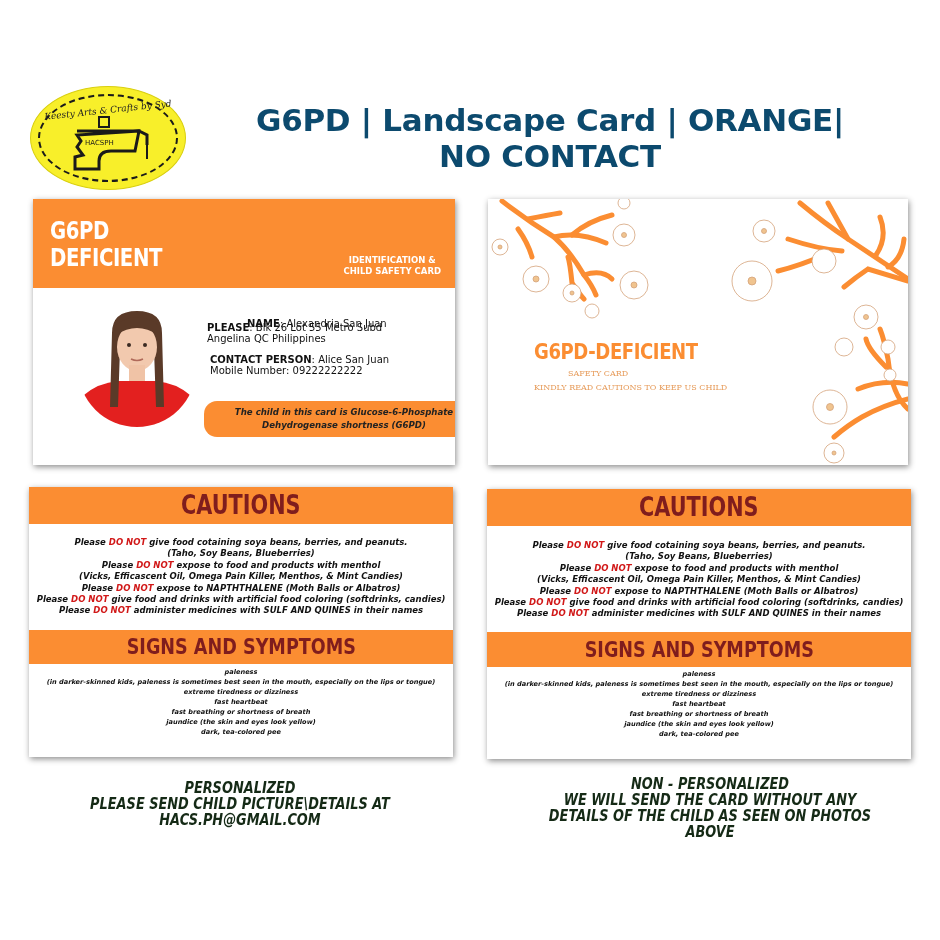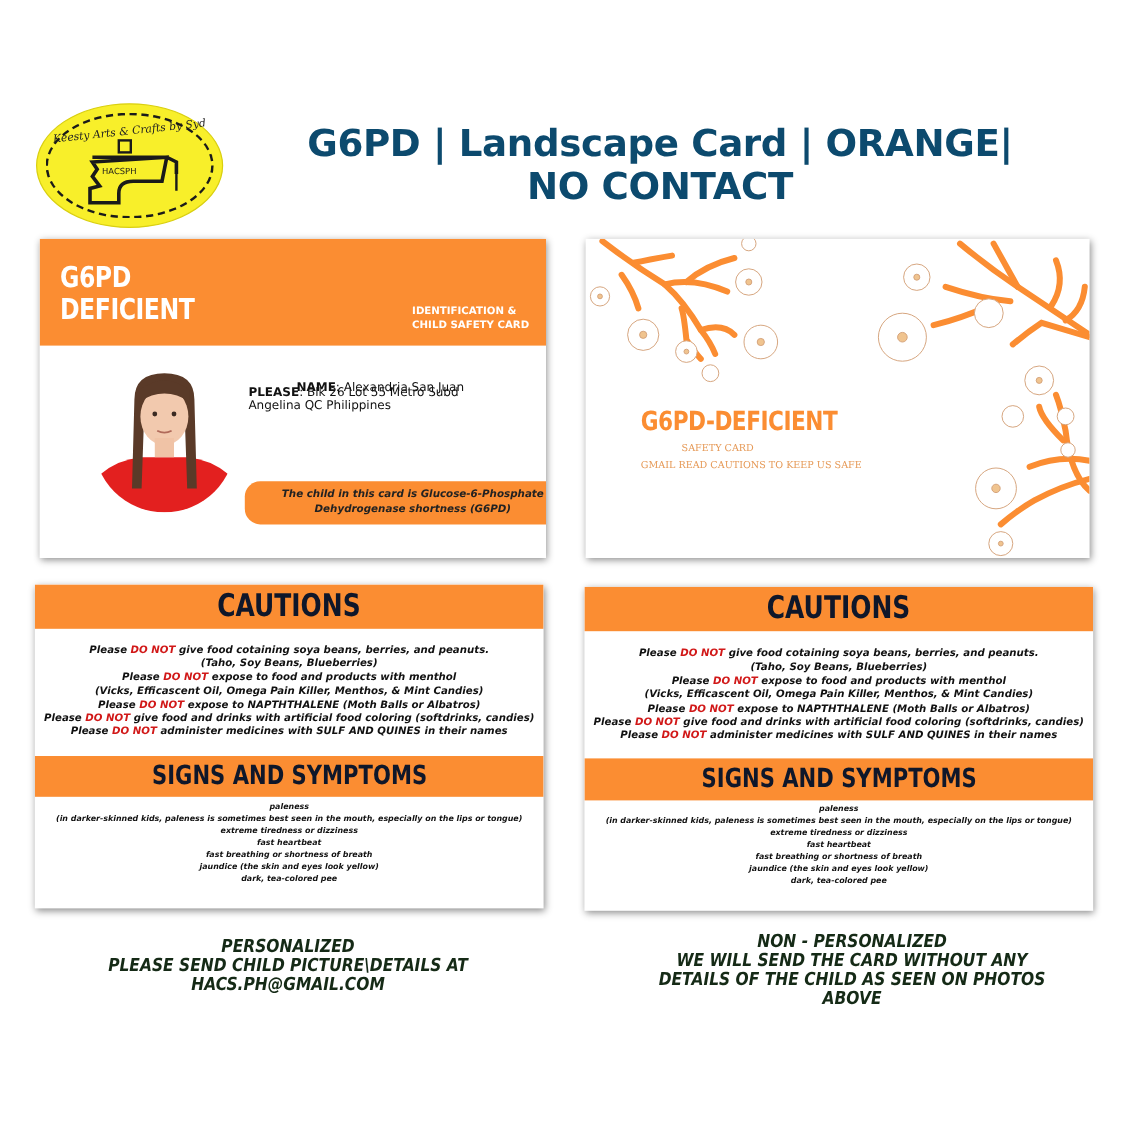--- a/index.html
+++ b/index.html
@@ -20,38 +20,38 @@
 
   
   .card { position: absolute; background: #fff; box-shadow: 1px 2px 6px rgba(0,0,0,0.45); overflow: hidden; }
   .orange { background: #fb8d32; }
 
   
   #card-id { left: 33px; top: 199px; width: 422px; height: 266px; }
   .id-header { position: absolute; left: 0; top: 0; width: 100%; height: 89px; }
   .id-title { position: absolute; left: 17px; top: 19px; color: #fff; font-family: "DejaVu Sans", sans-serif; font-weight: bold;
     font-size: 24px; line-height: 27px; letter-spacing: -0.5px; transform: scaleX(0.82); transform-origin: left; }
-  .id-sub { position: absolute; right: 14px; top: 56px; color: #fff; font-weight: bold; font-size: 8.5px; line-height: 11px; text-align: left; }
+  .id-sub { position: absolute; right: 14px; top: 56px; color: #fff; font-weight: bold; font-size: 8.5px; line-height: 11px; text-align: center; }
   .photo { position: absolute; left: 45px; top: 104px; width: 118px; height: 124px; border-radius: 0 0 60px 60px; overflow: hidden; }
   .info { position: absolute; left: 174px; font-size: 10px; line-height: 11px; color: #111; }
   .info b { font-weight: bold; }
   .pill { position: absolute; left: 171px; top: 202px; width: 280px; height: 36px; border-radius: 13px;
     font-style: italic; font-weight: bold; font-size: 8.6px; line-height: 13px; text-align: center; padding-top: 5px; color: #222; }
 
   
   #card-np { left: 488px; top: 199px; width: 420px; height: 266px; text-align: center; }
   .np-title { position: absolute; left: 46px; top: 140px; color: #fb8d32; font-weight: bold; font-size: 22px; letter-spacing: -0.5px;
     transform: scaleX(0.82); transform-origin: left; }
   .np-line { position: absolute; left: 46px; font-family: "DejaVu Serif", serif; font-size: 8px; color: #e69a58; }
 
   
   .ccard { width: 424px; height: 270px; }
   #cards-c1 { left: 29px; top: 487px; }
   #cards-c2 { left: 487px; top: 489px; }
-  .c-head { position: absolute; left: 0; width: 100%; text-align: center; color: #0f172a; font-weight: bold; letter-spacing: 0px; }
+  .c-head { position: absolute; left: 0; width: 100%; text-align: center; color: #7f1d1d; font-weight: bold; letter-spacing: 0px; }
   .c-head span { display: inline-block; transform: scaleX(0.8); }
   .c-lines { position: absolute; left: 0; width: 100%; text-align: center; font-style: italic; font-weight: bold; color: #111; }
   .c-lines div { font-size: 8.5px; line-height: 11.4px; white-space: nowrap; }
   .red { color: #d11818; }
   .s-lines div { font-size: 6.6px; line-height: 10px; white-space: nowrap; }
 
   
   .caption { position: absolute; text-align: center; font-style: italic; font-weight: bold; color: #152a16; font-size: 15px; line-height: 16px;
     transform: scaleX(0.86); }
 </style>
@@ -97,20 +97,24 @@
       <path d="M53 56 Q59 59 65 56" stroke="#b06a5a" stroke-width="1.5" fill="none"></path>
     </svg>
   </div>
 
   <div class="info" style="top:119px;margin-left:40px;">
     <b>NAME</b><span>: Alexandria San Juan</span>
   </div>
   <div class="info" style="top:123px;">
     <div><b>PLEASE</b><span>: Blk 26 Lot 55 Metro Subd</span></div>
     <div>Angelina QC Philippines</div>
+  </div>
+  <div class="info" style="top:155px; left:177px;">
+    <div><b>CONTACT PERSON</b><span>: Alice San Juan</span></div>
+    <div>Mobile Number: 09222222222</div>
   </div>
   <div class="pill orange">
     <div>The child in this card is Glucose-6-Phosphate</div>
     <div>Dehydrogenase shortness (G6PD)</div>
   </div>
 </div>
 
 <div class="card" id="card-np">
   <svg width="420" height="266" viewBox="0 0 420 266" style="position:absolute;left:0;top:0;">
     <g fill="none" stroke="#fb8d32" stroke-width="5" stroke-linecap="round">
@@ -159,21 +163,21 @@
       <circle cx="400" cy="148" r="7"></circle>
       <circle cx="342" cy="208" r="17"></circle>
         <circle cx="342" cy="208" r="3.5" fill="#f0c48f"></circle>
       <circle cx="346" cy="254" r="10"></circle>
         <circle cx="346" cy="254" r="2" fill="#f0c48f"></circle>
       <circle cx="402" cy="176" r="6"></circle>
     </g>
   </svg>
   <div class="np-title">G6PD-DEFICIENT</div>
   <div class="np-line" style="top:170px;padding-left:34px;">SAFETY CARD</div>
-  <div class="np-line" style="top:184px;">GMAIL READ CAUTIONS TO KEEP US SAFE</div>
+  <div class="np-line" style="top:184px;">KINDLY READ CAUTIONS TO KEEP US CHILD</div>
 </div>
 
 <div class="card ccard" id="cards-c1">
   <div class="c-head orange" style="top:0;height:37px;font-size:26px;line-height:37px;">
     <span>CAUTIONS</span>
   </div>
   <div class="c-lines" style="top:50px;">
     <div><span>Please </span><span class="red">DO NOT</span><span> give food cotaining soya beans, berries, and peanuts.</span></div>
     <div><span>(Taho, Soy Beans, Blueberries)</span></div>
     <div><span>Please </span><span class="red">DO NOT</span><span> expose to food and products with menthol</span></div>

